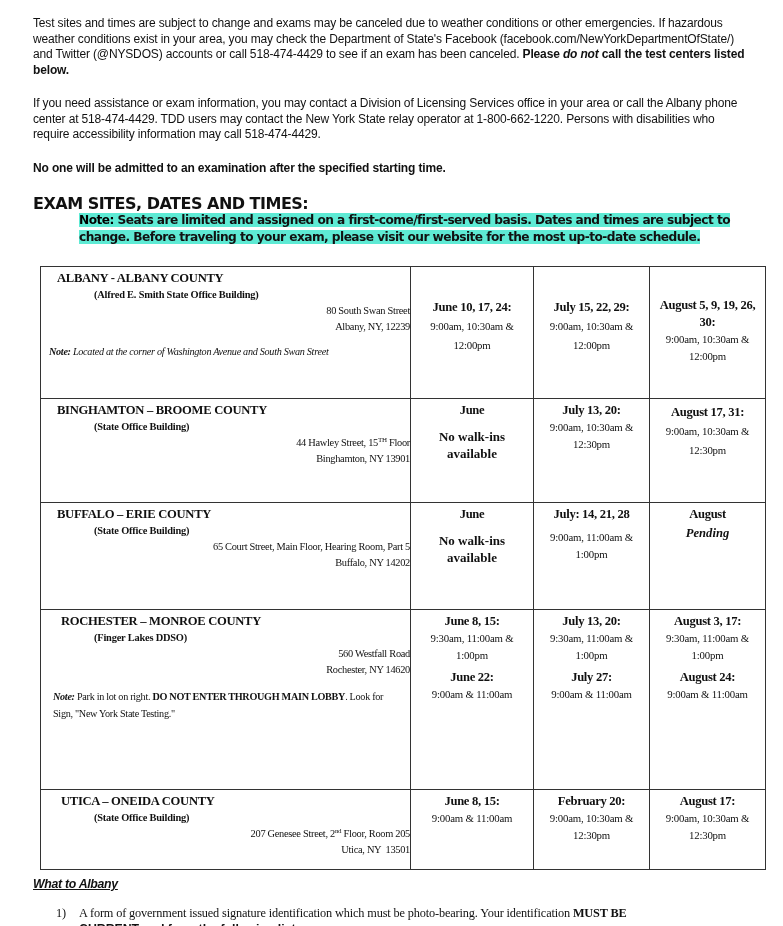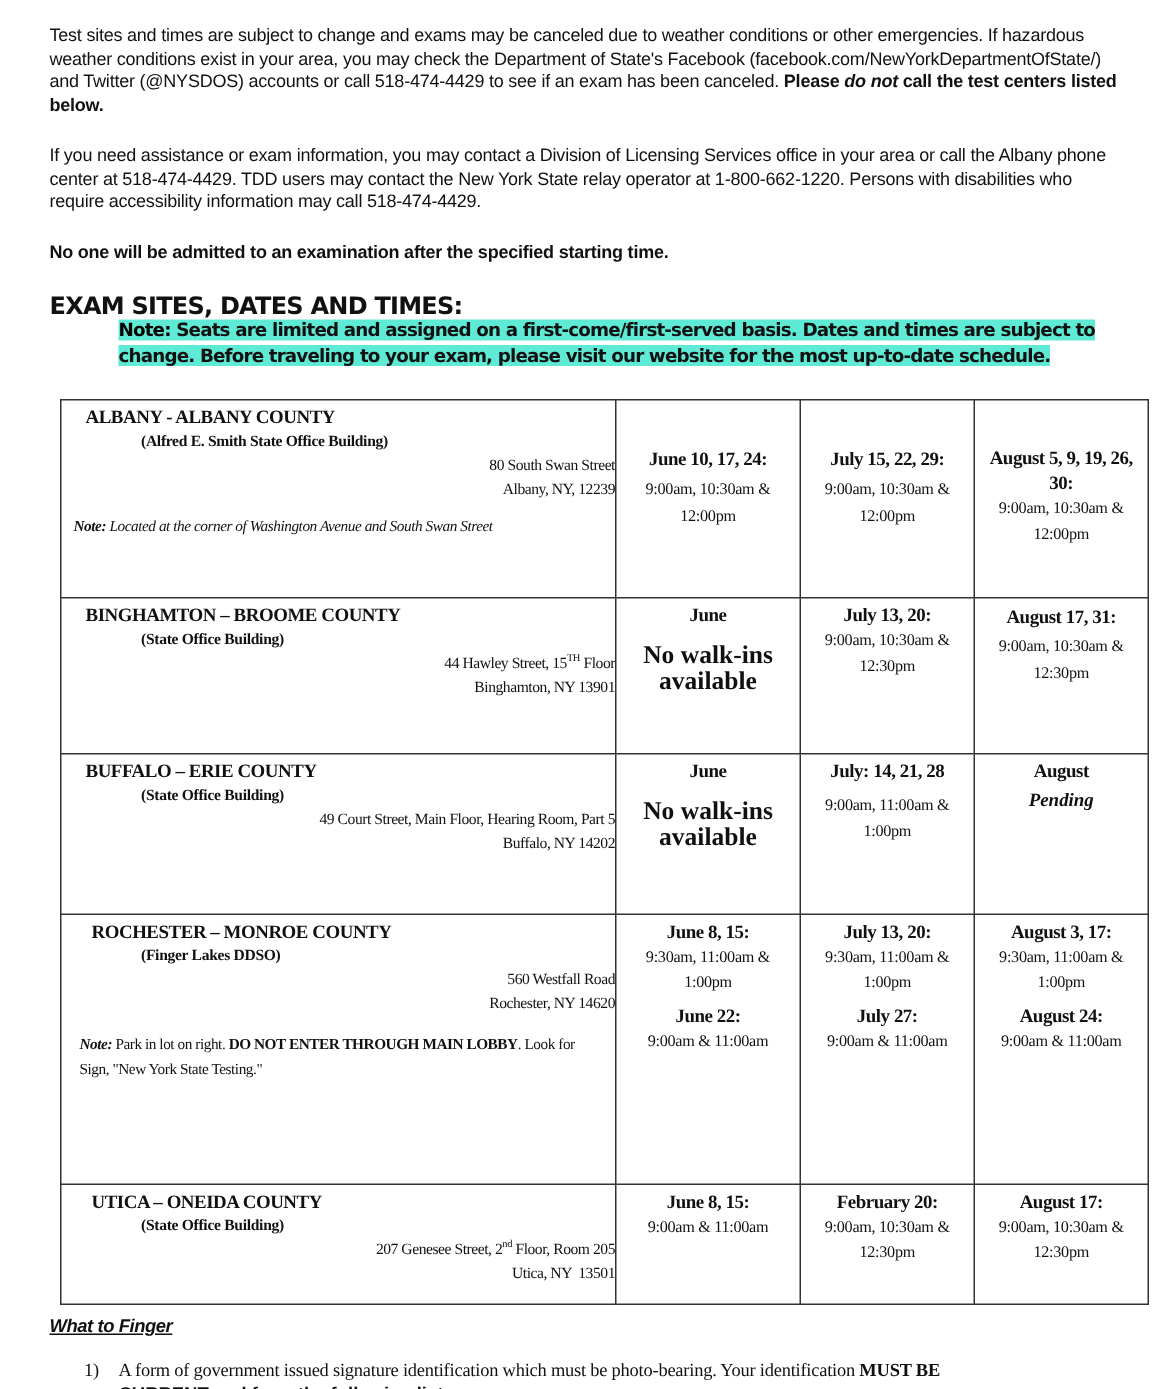--- a/index.html
+++ b/index.html
@@ -22,21 +22,21 @@
   .site .bldg { font-weight: bold; font-size: 10.4px; padding-left: 37px; line-height: 16px; letter-spacing: -0.2px; margin-top: 1px; }
   .site .addr { font-size: 10.4px; padding-left: 39px; line-height: 16px; letter-spacing: -0.3px; text-align: right; }
   .site .note { font-size: 10.2px; line-height: 17px; margin-top: 8px; letter-spacing: -0.3px; padding-right: 20px; }
   .site .note.italic { font-style: italic; margin-left: -8px; }
   .site .note.roch { margin-left: -4px; margin-top: 10px; }
   .cell { text-align: center; padding: 3px 4px 0 4px; }
   .cell .d { font-weight: bold; font-size: 12.6px; line-height: 17px; letter-spacing: -0.3px; }
   .cell .t { font-size: 10.8px; line-height: 16.5px; letter-spacing: -0.2px; }
   .cell .gap { height: 6px; }
   .cell .pending { font-style: italic; font-weight: bold; font-size: 12.6px; line-height: 17px; margin-top: 9px; }
-  .cell .nowalk { font-weight: bold; font-size: 17px; line-height: 17px; margin-top: 9px; }
+  .cell .nowalk { font-weight: bold; font-size: 13px; line-height: 17px; margin-top: 9px; }
   .r1 .cell { padding-top: 30px; }
   sup { font-size: 7px; line-height: 0; }
 
   #wtb { position: absolute; left: 33px; top: 877px; font-family: "Liberation Sans", sans-serif; font-size: 12.3px; font-weight: bold; font-style: italic; text-decoration: underline; letter-spacing: -0.3px; }
   #li1 { position: absolute; left: 56px; top: 906px; font-family: Liberation Serif, serif; font-size: 12.3px; letter-spacing: -0.15px; white-space: nowrap; }
   #li1 .num { display: inline-block; width: 23px; }
   #li1-cont { position: absolute; left: 79px; top: 922px; font-family: "Liberation Sans", sans-serif; font-size: 12.3px; font-weight: bold; white-space: nowrap; }
 </style>
 </head>
 <body>
@@ -113,21 +113,21 @@
     <td>
           <div class="cell"><span class="d">August 17, 31:</span><span class="t"> 9:00am, 10:30am &amp; 12:30pm</span></div>
         </td>
   </tr>
 
   <tr class="r3">
     <td>
       <div class="site">
         <div class="city">BUFFALO – ERIE COUNTY</div>
         <div class="bldg">(State Office Building)</div>
-        <div class="addr">49 Court Street, Main Floor, Hearing Room, Part 5</div>
+        <div class="addr">65 Court Street, Main Floor, Hearing Room, Part 5</div>
         <div class="addr">Buffalo, NY 14202</div>
       </div>
     </td>
     <td>
           <div class="cell">
             <div class="d">June</div>
             <div class="nowalk">No walk-ins available</div>
           </div>
         </td>
     <td>
@@ -208,18 +208,18 @@
     <td>
           <div class="cell">
             <div class="d">August 17:</div>
             <div class="t">9:00am, 10:30am &amp; 12:30pm</div>
           </div>
         </td>
   </tr>
 </tbody>
   </table>
 
-<div id="wtb">What to Finger</div>
+<div id="wtb">What to Albany</div>
 
 <div id="li1">
   <span class="num">1)</span><span>A form of government issued signature identification which must be photo-bearing. Your identification </span><b>MUST BE</b>
 </div>
 <div id="li1-cont">CURRENT and from the following list:</div>
 
 </body></html>

